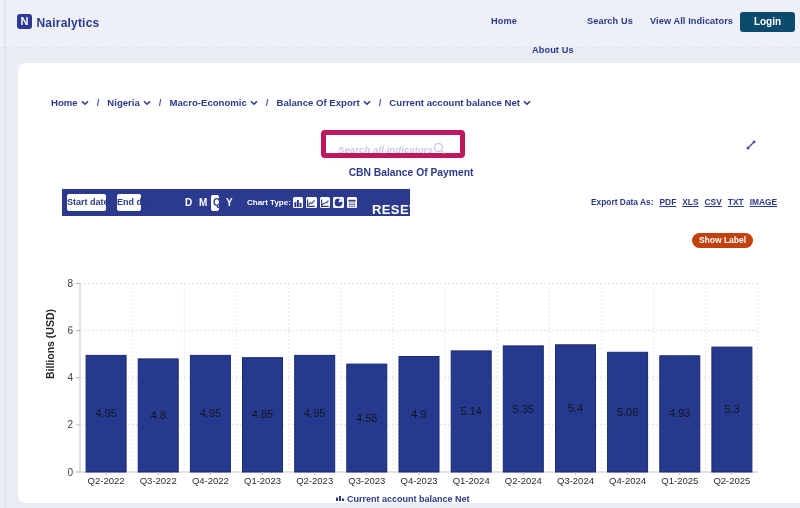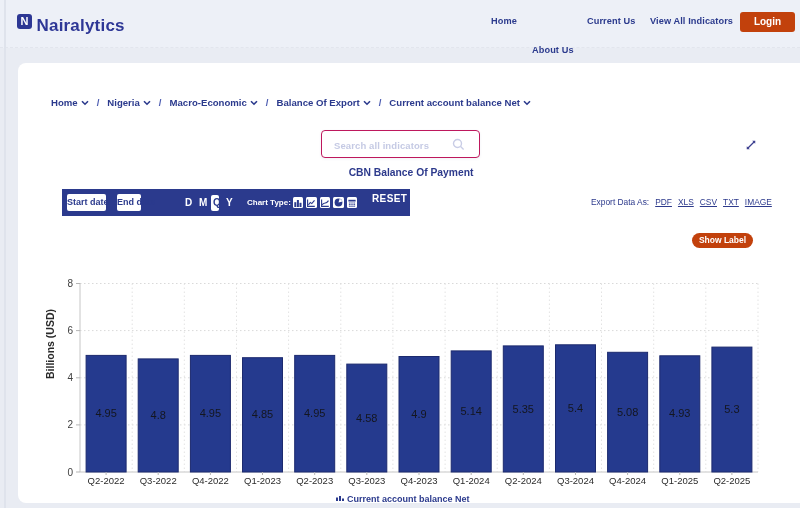--- a/index.html
+++ b/index.html
@@ -1,47 +1,47 @@
 <!DOCTYPE html>
 <html><head><meta charset="utf-8"><title>CBN Balance Of Payment</title>
 <style>
   * { margin:0; padding:0; box-sizing:border-box; }
   html,body { width:800px; height:508px; font-family:"Liberation Sans",sans-serif; background:#e9ecf3; overflow:hidden; position:relative; }
   .abs { position:absolute; }
   .hdr { position:absolute; left:0; top:0; width:800px; height:48px; background:#edf0f7; border-bottom:1px dashed #e2e5ed; }
   .logoBox { position:absolute; left:17px; top:14px; width:15px; height:15px; background:#2d3794; border-radius:3px; color:#fff; font-weight:bold; font-size:11px; text-align:center; line-height:15px; }
-  .logoTxt { position:absolute; left:36.5px; top:16px; font-size:17px; font-weight:bold; color:#2e3796; letter-spacing:0.2px; }
+  .logoTxt { position:absolute; left:36.5px; top:16px; font-size:12px; font-weight:bold; color:#2e3796; letter-spacing:0.2px; }
   .nav { position:absolute; top:16px; font-size:9.2px; font-weight:bold; color:#2b3a8d; letter-spacing:0.1px; }
-  .login { position:absolute; left:740px; top:12px; width:55px; height:20px; background:#c2410c; border-radius:3px; color:#fff; font-size:10px; font-weight:bold; text-align:center; line-height:20px; }
+  .login { position:absolute; left:740px; top:12px; width:55px; height:20px; background:#0c4a6e; border-radius:3px; color:#fff; font-size:10px; font-weight:bold; text-align:center; line-height:20px; }
   .card { position:absolute; left:18px; top:63px; width:782px; height:440px; background:#fff; border-radius:8px 0 0 8px; }
   .bc { position:absolute; left:51px; top:97px; font-size:9.6px; font-weight:bold; color:#2b3a8d; display:flex; align-items:center; }
   .bc .sep { color:#4a5ab0; padding:0 8px; font-weight:bold; }
   .bc svg { margin-left:3px; }
-  .search { position:absolute; left:321px; top:130px; width:159px; height:28px; background:#fff; border:1px solid #be185d; border-radius:4px; box-shadow:0 1px 3px rgba(60,70,130,0.07); }
+  .search { position:absolute; left:321px; top:130px; width:144px; height:28px; background:#fff; border:5px solid #be185d; border-radius:4px; box-shadow:0 1px 3px rgba(60,70,130,0.07);font-style:italic; }
   .search .ph { position:absolute; left:12px; top:9px; font-size:9.5px; font-weight:bold; color:#c5cae4; letter-spacing:0.1px; }
   .title { position:absolute; left:0px; top:167px; width:822px; text-align:center; font-size:10.3px; font-weight:bold; color:#2d3a8c; }
   .tbar { position:absolute; left:62px; top:189px; width:348px; height:27px; background:#2b3a8d; display:flex; align-items:center; white-space:nowrap; }
   .dbtn { position:absolute; top:4.5px; background:#fff; border-radius:2px; color:#2b3a8d; font-size:9px; font-weight:bold; height:17px; line-height:17px; text-align:center; }
   .dmqy { position:absolute; top:8px; color:#fff; font-size:10px; font-weight:bold; }
   .qbox { background:#fff; color:#2b3a8d; border-radius:2px; top:5.5px; padding:2.5px 2px; }
   .ctlabel { position:absolute; top:9px; color:#fff; font-size:8px; font-weight:bold; }
   .cticon { position:absolute; top:8px; width:10.5px; height:11px; background:#fff; border-radius:1.5px; display:inline-flex; align-items:center; justify-content:center; }
-  .reset { position:absolute; top:4px; color:#fff; font-size:10px; font-weight:bold; letter-spacing:0.4px; }
-  .export { position:absolute; left:571px; top:197px; font-size:8.4px; font-weight:normal; color:#2d3a8c;padding-left:20px; }
+  .reset { position:absolute; top:13px; color:#fff; font-size:13px; font-weight:bold; letter-spacing:0.4px; }
+  .export { position:absolute; left:571px; top:197px; font-size:8.4px; font-weight:bold; color:#2d3a8c;padding-left:20px; }
   .export a { color:#2d3a8c; text-decoration:underline; margin-left:6px; }
   .showlbl { position:absolute; left:692px; top:233px; width:61px; height:15px; background:#c2410c; border-radius:8px; color:#fff; font-size:8.5px; font-weight:bold; text-align:center; line-height:15px; }
 </style></head>
 <body>
   <div class="hdr"></div>
   <div style="position:absolute;left:4px;top:0;width:2px;height:508px;background:#dfe3ec;"></div>
   <div class="logoBox">N</div>
   <div class="logoTxt">Nairalytics</div>
   <div class="nav" style="left:491px;">Home</div>
   <div class="nav" style="left:532px;margin-top:29px;">About Us</div>
-  <div class="nav" style="left:587px;">Current Us</div>
+  <div class="nav" style="left:587px;">Search Us</div>
   <div class="nav" style="left:650px;">View All Indicators</div>
   <div class="login">Login</div>
   <div class="card"></div>
   <div class="bc">
     <span>Home</span>
     <svg width="8" height="6" viewBox="0 0 8 6">
       <path d="M1 1.2 L4 4.2 L7 1.2" stroke="#2b3a8d" stroke-width="1.6" fill="none"></path>
     </svg>
     <span class="sep">/</span>
     <span>Nigeria</span>

